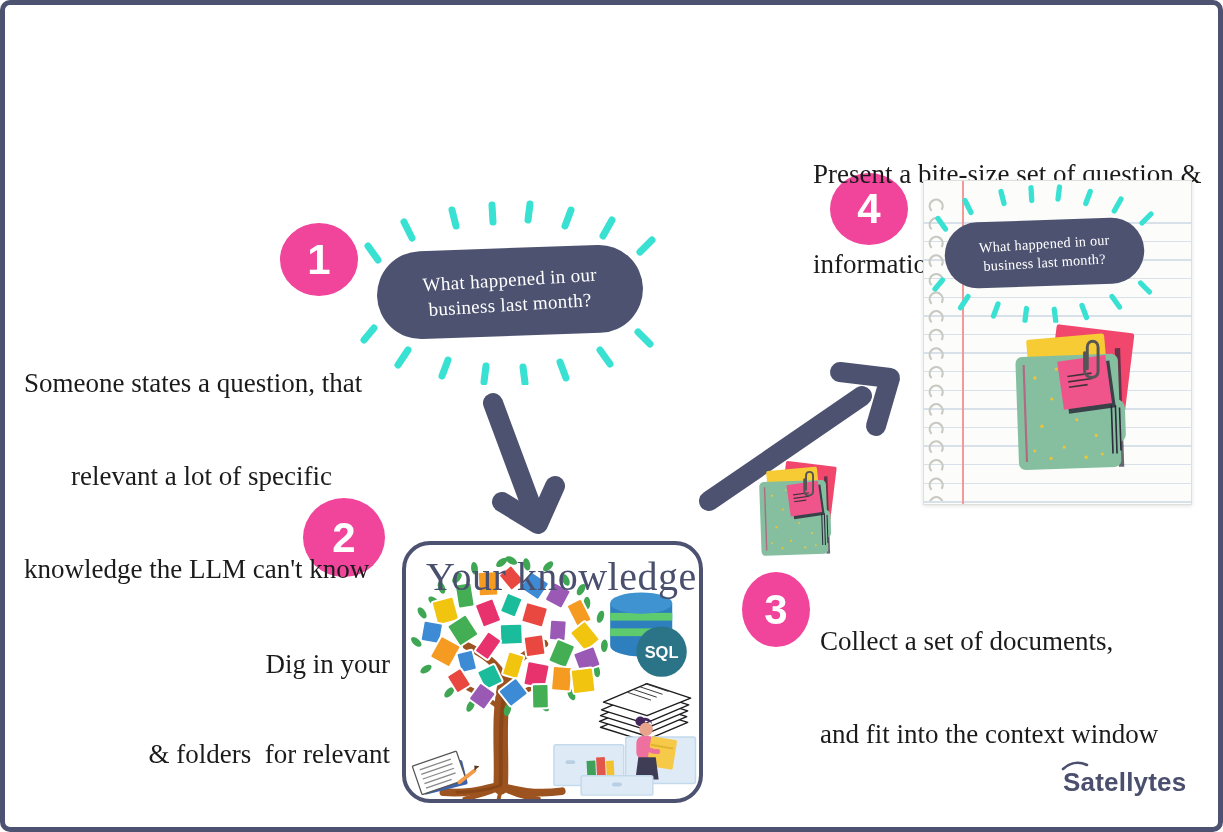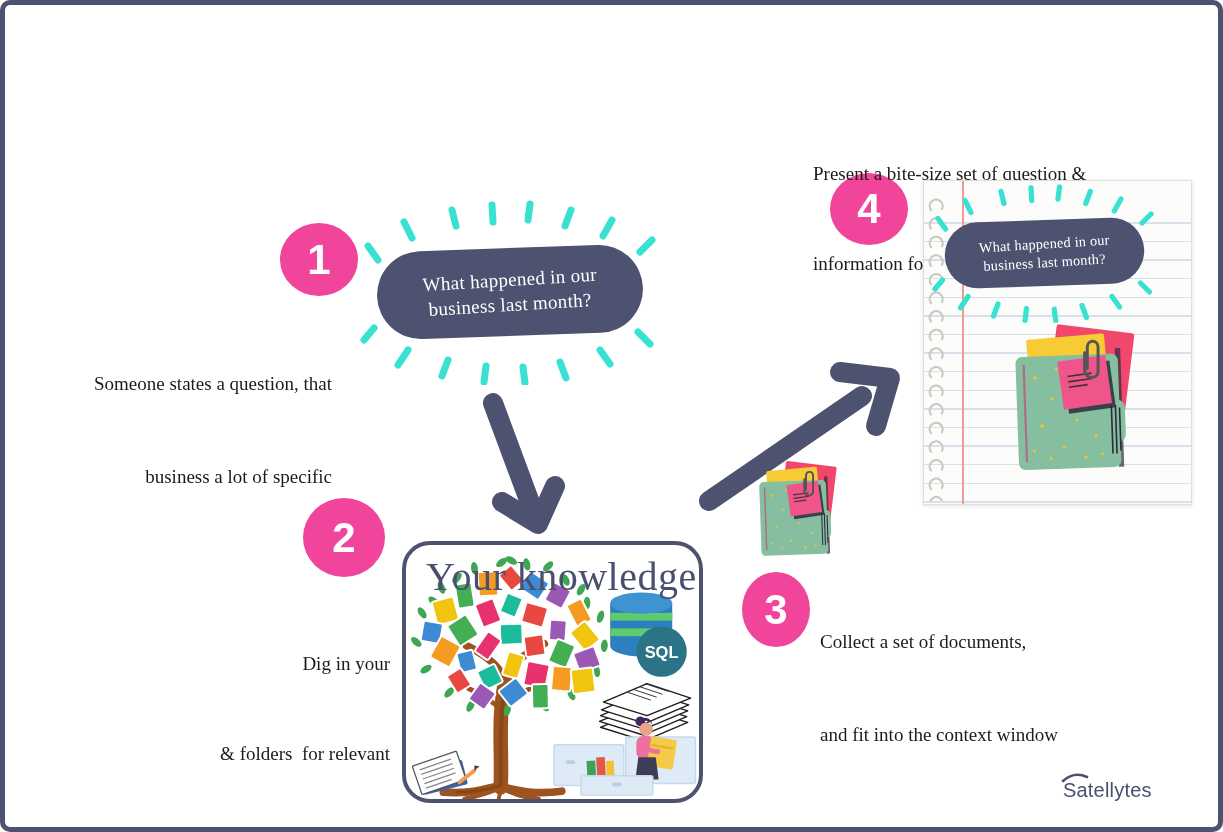--- a/index.html
+++ b/index.html
@@ -12,21 +12,21 @@
   
   .badge{position:absolute;border-radius:50%;background:var(--pink);color:#fff;
     display:flex;align-items:center;justify-content:center;
     font-family:"Liberation Sans","DejaVu Sans",sans-serif;font-weight:bold;font-size:42px;}
   .badge.b1{left:275px;top:218px;width:78px;height:73px;}
   .badge.b2{left:298px;top:493px;width:82px;height:79px;}
   .badge.b3{left:737px;top:567px;width:68px;height:75px;}
   .badge.b4{left:825px;top:168px;width:78px;height:72px;}
 
   
-  .step-text{position:absolute;color:var(--ink);font-size:19px;line-height:31px;white-space:pre;}
+  .step-text{position:absolute;color:var(--ink);font-size:27px;line-height:31px;white-space:pre;}
   .step-text.t1{left:19px;top:301px;width:308px;text-align:right;}
   .step-text.t2{left:130px;top:584px;width:255px;text-align:right;line-height:30px;}
   .step-text.t3{left:815px;top:559px;width:330px;text-align:left;}
   .step-text.t4{left:808px;top:94px;width:350px;text-align:left;line-height:30px;}
 
   
   .bubble-wrap{position:absolute;width:300px;height:185px;}
   .bubble-wrap.big{left:355px;top:195px;}
   .bubble-wrap.mini{left:8px;top:3px;transform:scale(0.75);transform-origin:0 0;}
   .burst{position:absolute;inset:0;width:100%;height:100%;}
@@ -52,21 +52,21 @@
   
   .folder-svg{position:absolute;overflow:visible;}
   .folder-small{left:750px;top:455px;width:88px;height:101px;}
   .folder-big{left:85px;top:142px;width:135px;height:155px;}
 
   
   .arrows{position:absolute;inset:0;width:1223px;height:832px;pointer-events:none;}
 
   
   .logo{position:absolute;left:1058px;top:762px;color:var(--title);
-    font-family:"Liberation Sans","DejaVu Sans",sans-serif;font-weight:normal;font-size:20px;letter-spacing:.2px;margin-top:12px;}
+    font-family:"Liberation Sans","DejaVu Sans",sans-serif;font-weight:bold;font-size:26px;letter-spacing:.2px;}
   .logo .arc{position:absolute;left:-2px;top:-9px;width:28px;height:13px;}
 </style>
 </head>
 <body>
 
 <div class="frame">
 
   <svg class="arrows" viewBox="0 0 1223 832">
     <g stroke="#4D5271" stroke-width="20" stroke-linecap="round" stroke-linejoin="round" fill="none">
       <g>
@@ -88,21 +88,22 @@
     </div>
   <div class="badge b3">
       <span>3</span>
     </div>
   <div class="badge b4">
       <span>4</span>
     </div>
 
   <div class="step-text t1">
     <div>Someone states a question, that</div>
-    <div>business a lot of specific</div>
+    <div>relevant a lot of specific</div>
+    <div>knowledge the LLM can't know</div>
   </div>
   <div class="step-text t2">
     <div>Dig in your</div>
     <div>&amp; folders  for relevant</div>
     
   </div>
   <div class="step-text t3">
     <div>Collect a set of documents,</div>
     <div>and fit into the context window</div>
   </div>

